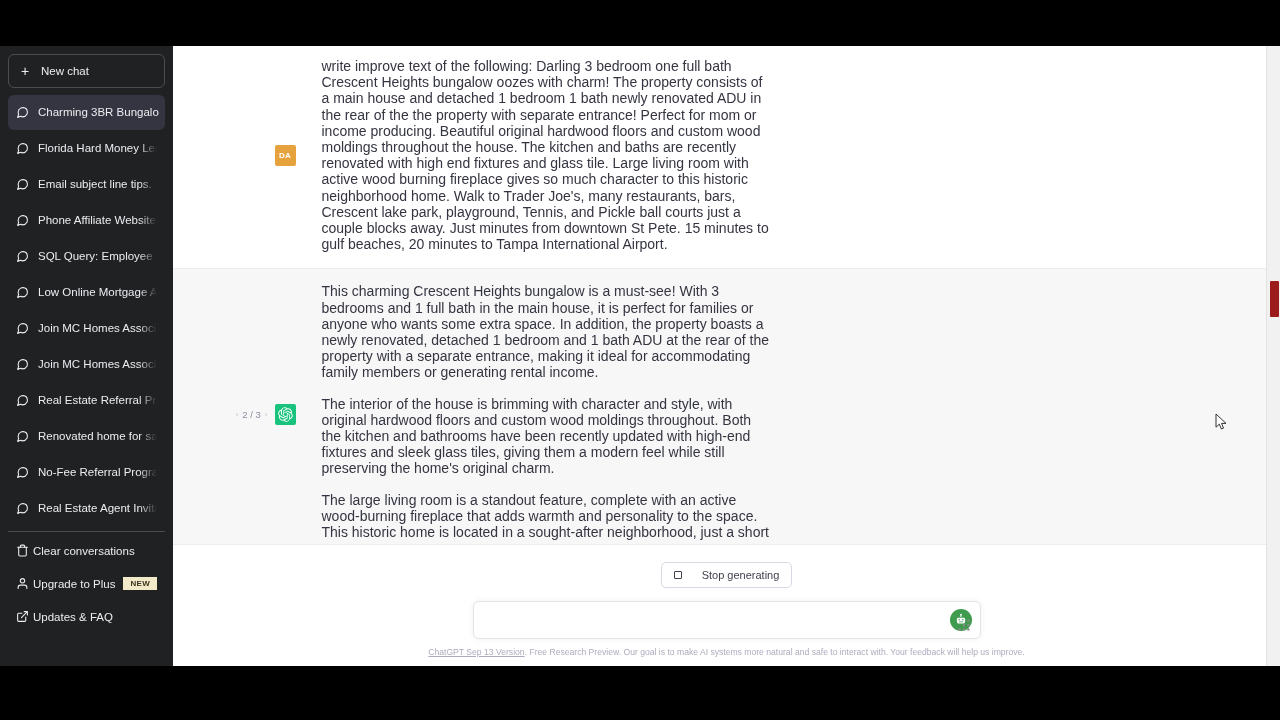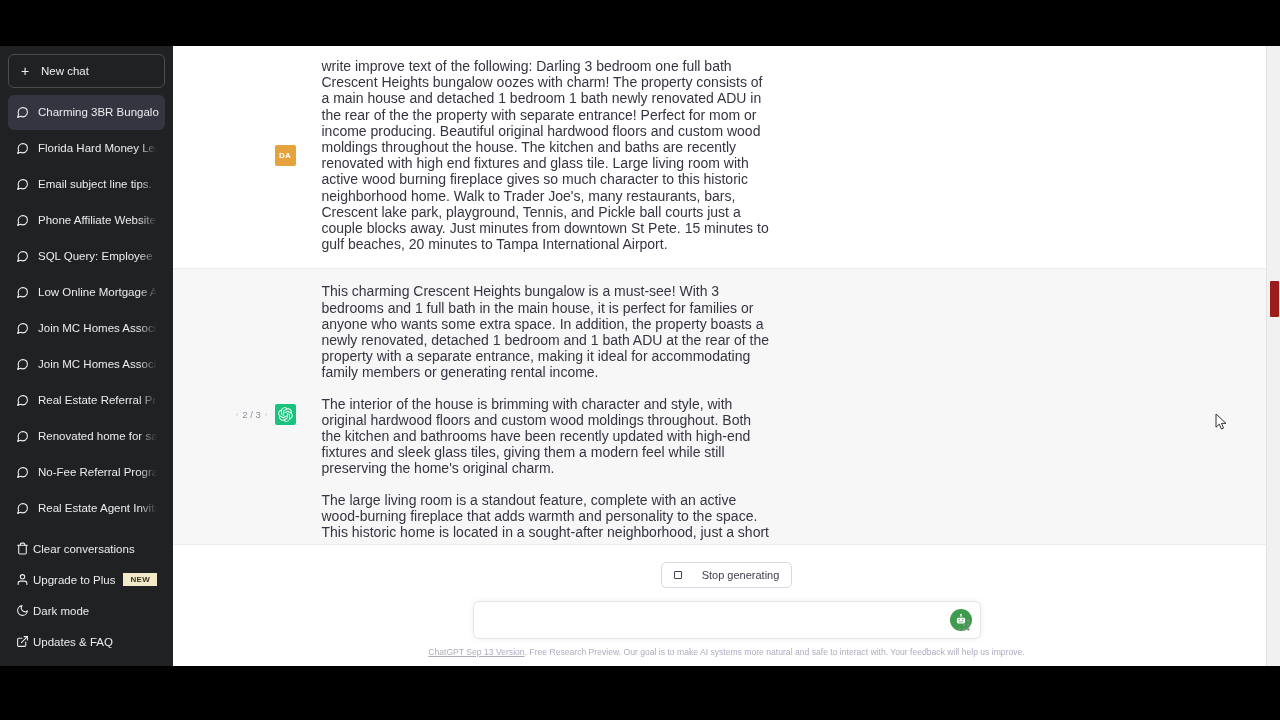--- a/index.html
+++ b/index.html
@@ -412,28 +412,20 @@
       <span class="ico">
           <svg viewBox="0 0 24 24" fill="none" stroke="currentColor" stroke-width="2" stroke-linecap="round" stroke-linejoin="round">
             <path d="M20 21v-2a4 4 0 0 0-4-4H8a4 4 0 0 0-4 4v2"></path>
             <circle cx="12" cy="7" r="4"></circle>
           </svg>
         </span>
       <span>Upgrade to Plus</span>
       <span class="badge-new">NEW</span>
     </div>
 
-    <div class="menu-item">
-      <span class="ico">
-          <svg viewBox="0 0 24 24" fill="none" stroke="currentColor" stroke-width="2" stroke-linecap="round" stroke-linejoin="round">
-            <path d="M21 12.79A9 9 0 1 1 11.21 3 7 7 0 0 0 21 12.79z"></path>
-          </svg>
-        </span>
-      <span>Dark mode</span>
-    </div>
 
     <div class="menu-item">
       <span class="ico">
           <svg viewBox="0 0 24 24" fill="none" stroke="currentColor" stroke-width="2" stroke-linecap="round" stroke-linejoin="round">
             <path d="M18 13v6a2 2 0 0 1-2 2H5a2 2 0 0 1-2-2V8a2 2 0 0 1 2-2h6"></path>
             <polyline points="15 3 21 3 21 9"></polyline>
             <line x1="10" y1="14" x2="21" y2="3"></line>
           </svg>
         </span>
       <span>Updates &amp; FAQ</span>

